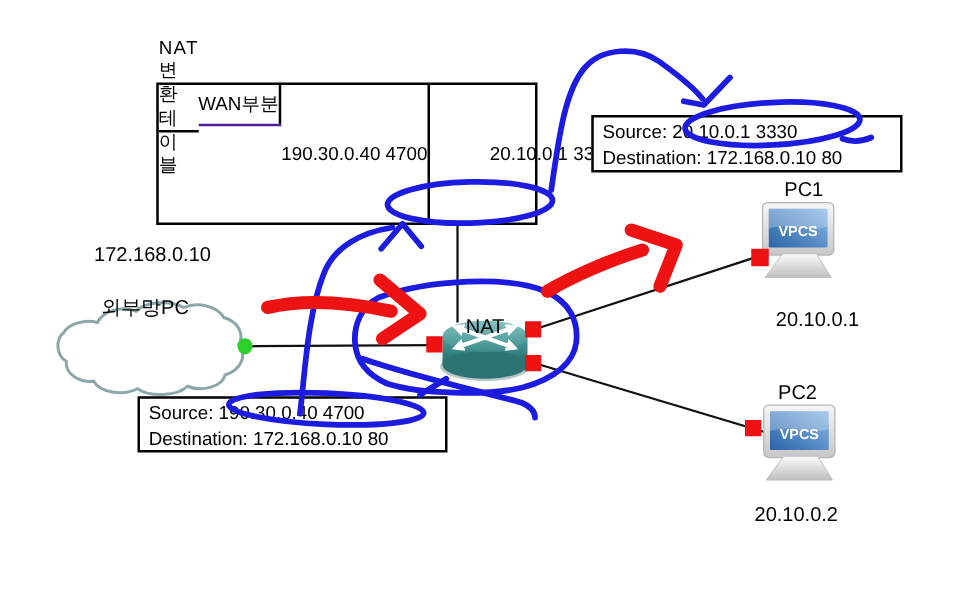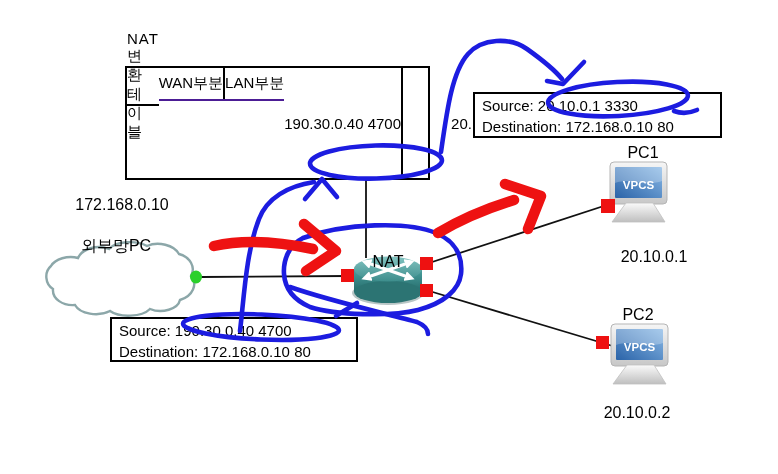--- a/index.html
+++ b/index.html
@@ -122,21 +122,20 @@
       <rect x="601" y="199" width="14" height="14"></rect>
       <rect x="596" y="336" width="13" height="13"></rect>
     </g>
   </svg>
 
   <div id="text-layer">
     <div class="nat-table">
       <div class="t-title">NAT 변환 테이블</div>
       <div class="t-row head">
         <div class="t-cell first">WAN부분</div>
-        <div class="t-cell">LAN부분</div>
       </div>
       <div class="t-row data">
         <div class="t-cell first">190.30.0.40 4700</div>
         <div class="t-cell">20.10.0.1 3330</div>
       </div>
     </div>
 
     <div class="pkt" id="pkt-after">
       <div>Source: 20.10.0.1 3330</div>
       <div>Destination: 172.168.0.10 80</div>

